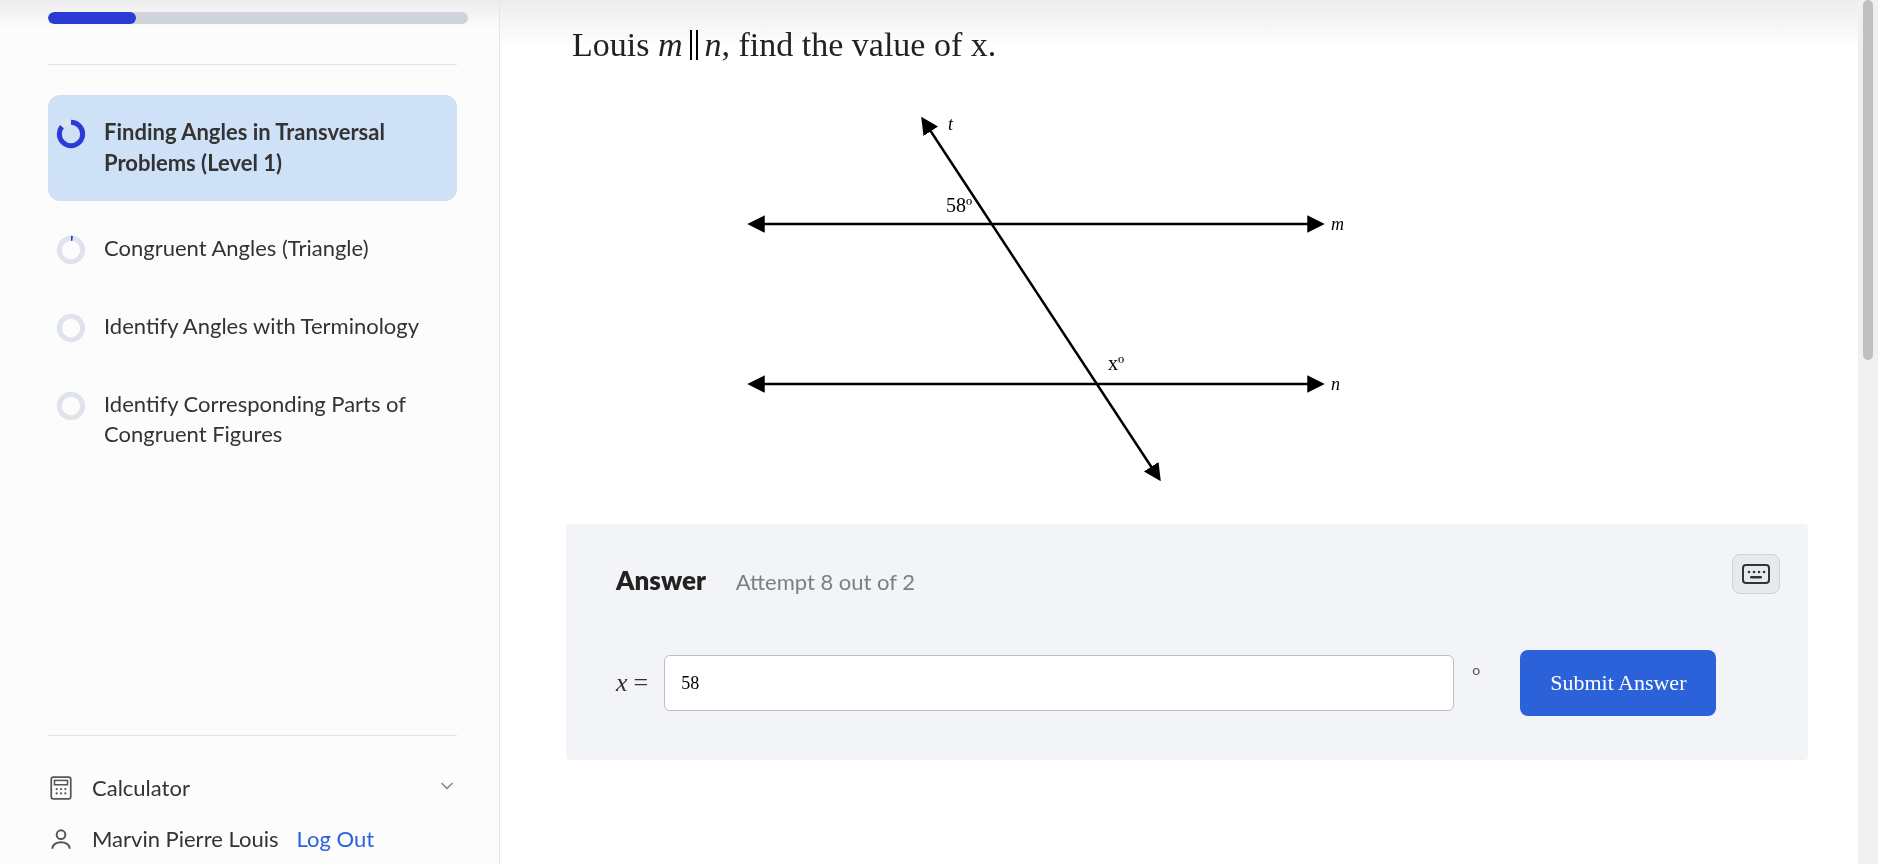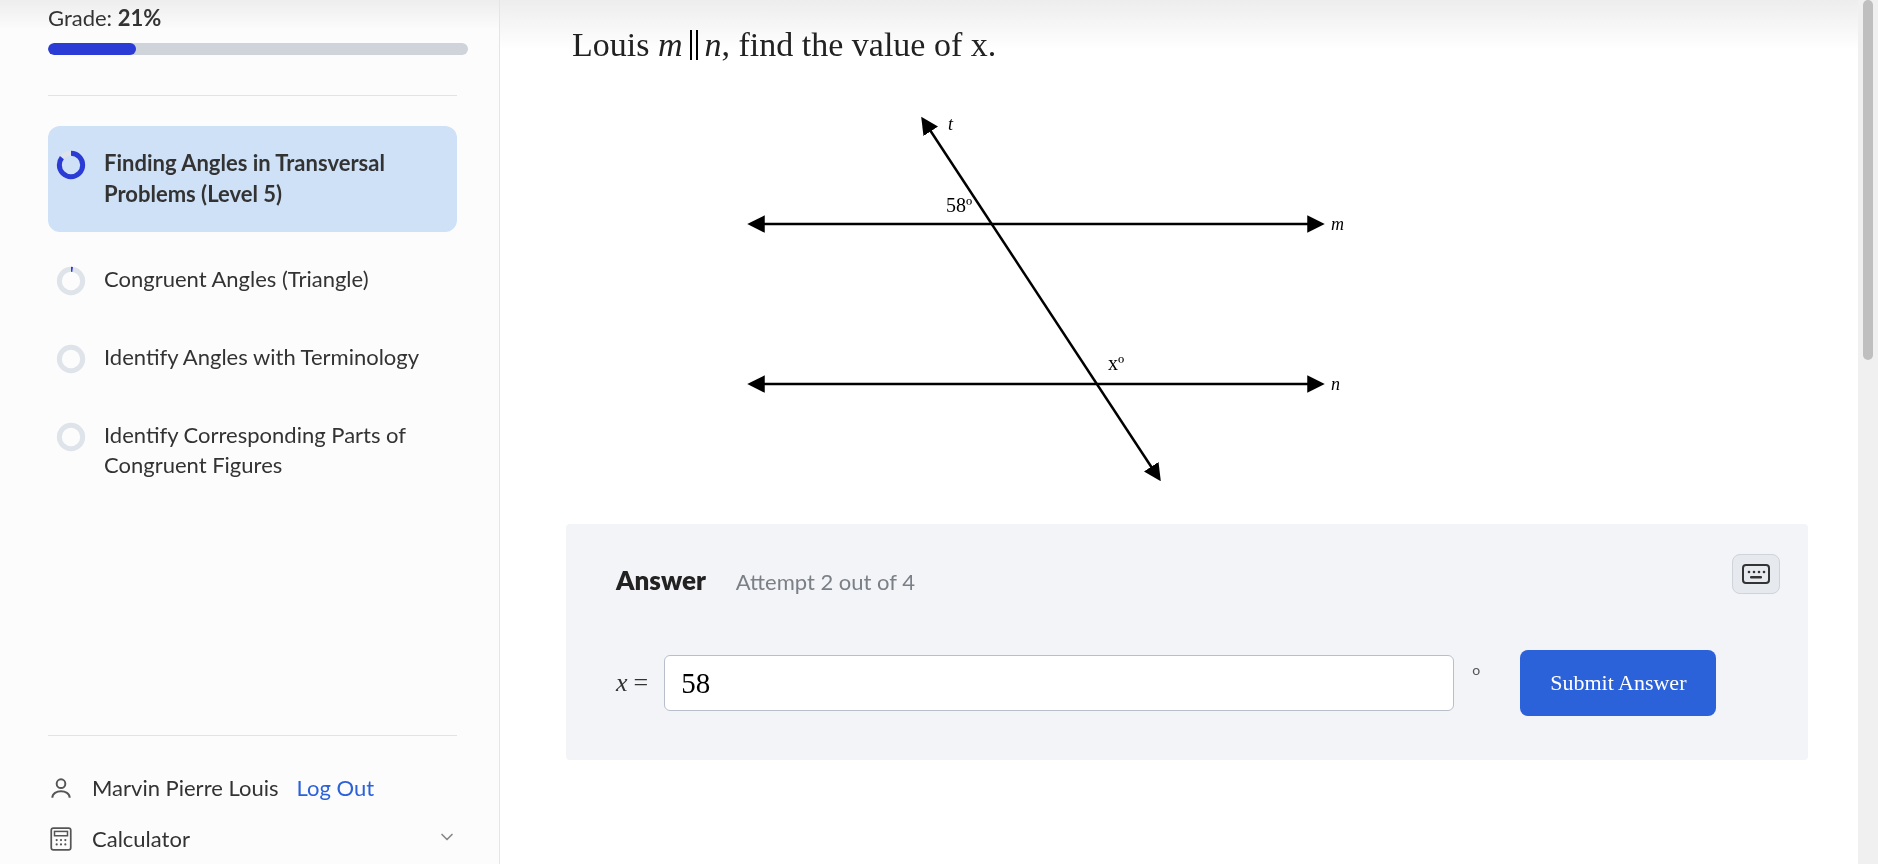--- a/index.html
+++ b/index.html
@@ -148,21 +148,21 @@
     display:flex; align-items:center; gap: 16px;
     margin-top: 54px;
   }
   .xeq { font-family: Georgia, serif; font-style: italic; font-size: 26px; }
   .xeq .eq { font-style: normal; margin-left:6px;}
   .ans-input {
     height: 56px;
     width: 790px;
     border: 1.5px solid #b9bfca;
     border-radius: 6px;
-    font-size: 29px;
+    font-size: 18px;
     padding: 0 16px;
     font-family: Georgia, serif;
     background:#fff;
   }
   .deg { font-size: 14px; color:#555; margin-left: 2px; margin-right: 24px; position:relative; top:-14px;}
   .submit {
     background:#2b62d9;
     color:#fff;
     font-size: 22px;
     border:none;
@@ -182,37 +182,33 @@
   }
 
   svg text { font-family: Georgia, serif; }
 </style>
 </head>
 <body>
 
 <div class="app">
 
   <aside class="sidebar">
-    <div class="grade-row">
-      <span>Grade:</span>
-      <b>21%</b>
-    </div>
     <div class="grade-bar">
       <div class="grade-fill" style="width: 21%;"></div>
     </div>
     <div class="divider"></div>
 
     <div class="topics">
 
       <div class="topic active">
         <svg class="progress-ring" viewBox="0 0 36 36">
           <circle cx="18" cy="18" r="14" fill="none" stroke="#dfe3ea" stroke-width="6"></circle>
           <circle cx="18" cy="18" r="14" fill="none" stroke="#2a3bd6" stroke-width="6" stroke-dasharray="88" stroke-dashoffset="13" transform="rotate(-90 18 18)" stroke-linecap="butt"></circle>
         </svg>
-        <span>Finding Angles in Transversal Problems (Level 5)</span>
+        <span>Finding Angles in Transversal Problems (Level 1)</span>
       </div>
 
       <div class="topic">
         <svg class="progress-ring" viewBox="0 0 36 36">
           <circle cx="18" cy="18" r="14" fill="none" stroke="#dfe3ea" stroke-width="6"></circle>
           <circle cx="18" cy="18" r="14" fill="none" stroke="#2a3bd6" stroke-width="6" stroke-dasharray="88" stroke-dashoffset="86" transform="rotate(-90 18 18)"></circle>
         </svg>
         <span>Congruent Angles (Triangle)</span>
       </div>
 
@@ -226,46 +222,46 @@
       <div class="topic">
         <svg class="progress-ring" viewBox="0 0 36 36">
           <circle cx="18" cy="18" r="14" fill="none" stroke="#dfe3ea" stroke-width="6"></circle>
         </svg>
         <span>Identify Corresponding Parts of Congruent Figures</span>
       </div>
     </div>
 
     <div class="footer-area">
       <div class="foot-divider"></div>
-      <div class="foot-row user-row">
-        <svg width="26" height="26" viewBox="0 0 24 24">
-          <circle cx="12" cy="8" r="4" fill="none" stroke="#555" stroke-width="1.8"></circle>
-          <path d="M4 21c0-4 4-6 8-6s8 2 8 6" fill="none" stroke="#555" stroke-width="1.8"></path>
-        </svg>
-        <span>Marvin Pierre Louis</span>
-        <a href="#">Log Out</a>
-      </div>
       <div class="foot-row calc-row">
         <svg width="26" height="26" viewBox="0 0 24 24">
           <rect x="3" y="2" width="18" height="20" rx="2" fill="none" stroke="#555" stroke-width="1.6"></rect>
           <rect x="6" y="5" width="12" height="4" fill="none" stroke="#555" stroke-width="1.4"></rect>
           <circle cx="8" cy="13" r="1" fill="#555"></circle>
             <circle cx="12" cy="13" r="1" fill="#555"></circle>
             <circle cx="16" cy="13" r="1" fill="#555"></circle>
           <circle cx="8" cy="17" r="1" fill="#555"></circle>
             <circle cx="12" cy="17" r="1" fill="#555"></circle>
             <circle cx="16" cy="17" r="1" fill="#555"></circle>
         </svg>
         <span>Calculator</span>
         <span class="chevron">
           <svg width="20" height="20" viewBox="0 0 24 24">
               <path d="M6 9l6 6 6-6" fill="none" stroke="#888" stroke-width="2" stroke-linecap="round" stroke-linejoin="round"></path>
             </svg>
         </span>
       </div>
+      <div class="foot-row user-row">
+        <svg width="26" height="26" viewBox="0 0 24 24">
+          <circle cx="12" cy="8" r="4" fill="none" stroke="#555" stroke-width="1.8"></circle>
+          <path d="M4 21c0-4 4-6 8-6s8 2 8 6" fill="none" stroke="#555" stroke-width="1.8"></path>
+        </svg>
+        <span>Marvin Pierre Louis</span>
+        <a href="#">Log Out</a>
+      </div>
     </div>
   </aside>
 
   <main class="main">
     <div class="prompt">
       <span>Louis </span><span class="mi">m</span><span class="parallel"></span><span class="mi">n</span><span>, find the value of x.</span>
     </div>
 
     <div class="diagram-wrap">
       <svg viewBox="0 0 720 400" width="720" height="400">
@@ -285,21 +281,21 @@
         <text x="655" y="126" font-size="18" font-style="italic">m</text>
         <text x="655" y="286" font-size="18" font-style="italic">n</text>
         <text x="270" y="108" font-size="20">58º</text>
         <text x="432" y="266" font-size="20">xº</text>
       </svg>
     </div>
 
     <div class="answer-card">
       <div class="answer-head">
         <span class="lbl">Answer</span>
-        <span class="attempt">Attempt 2 out of 4</span>
+        <span class="attempt">Attempt 8 out of 2</span>
       </div>
       <div class="kb-btn">
         <svg width="28" height="20" viewBox="0 0 28 20">
           <rect x="1" y="1" width="26" height="18" rx="3" fill="none" stroke="#333" stroke-width="2"></rect>
           <circle cx="7" cy="8" r="1.3" fill="#333"></circle>
             <circle cx="12" cy="8" r="1.3" fill="#333"></circle>
             <circle cx="17" cy="8" r="1.3" fill="#333"></circle>
             <circle cx="22" cy="8" r="1.3" fill="#333"></circle>
           <rect x="8" y="12" width="12" height="2.5" rx="1" fill="#333"></rect>
         </svg>

